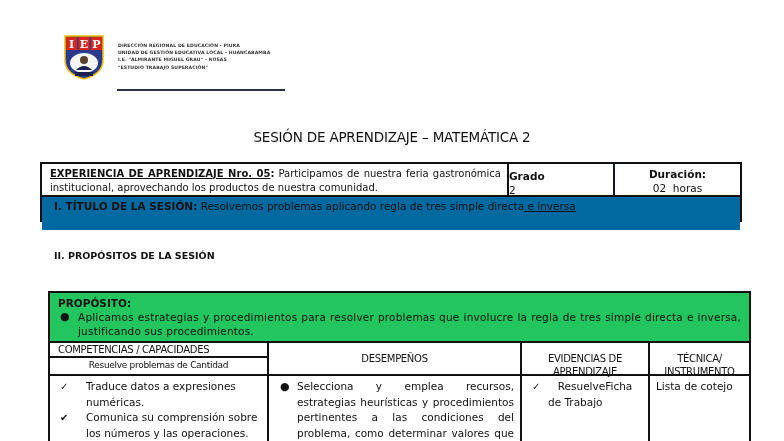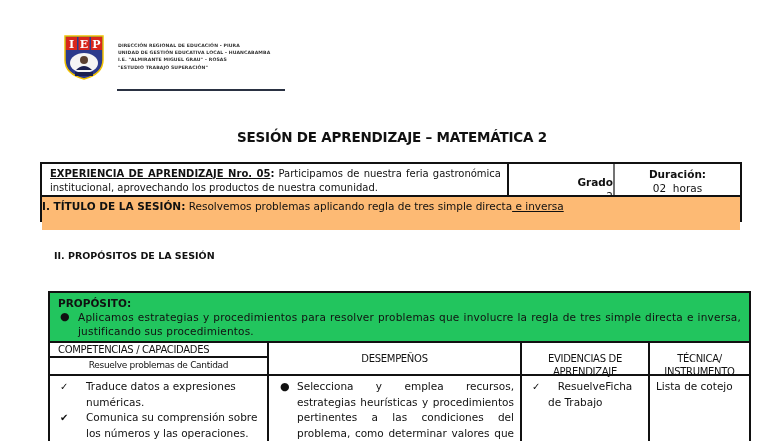--- a/index.html
+++ b/index.html
@@ -3,31 +3,31 @@
 <meta charset="utf-8">
 <style>
   html, body { margin:0; padding:0; }
   body { width:784px; height:441px; background:#ffffff; position:relative; overflow:hidden;
          font-family:"DejaVu Sans","Liberation Sans",sans-serif; color:#111; }
   .abs { position:absolute; }
   
   .logo { left:63px; top:34px; width:42px; height:46px; }
   .inst { left:118px; top:42px; font-size:4.6px; line-height:7.2px; color:#333; letter-spacing:0.1px; white-space:nowrap; font-weight:bold; }
   .hr { left:117px; top:89px; width:168px; height:2px; background:#2a3142; }
-  .title { left:0; width:784px; top:129px; text-align:center; font-size:13.5px; font-weight:bold; letter-spacing:-0.2px; }
+  .title { left:0; width:784px; top:129px; text-align:center; font-size:13.5px; font-weight:normal; letter-spacing:-0.2px; }
   
   .t1 { left:40px; top:162px; width:702px; height:60px; border:2px solid #111; box-sizing:border-box; }
   .t1 .r1 { position:absolute; left:0; top:0; width:100%; height:33px; border-bottom:2px solid #111; box-sizing:border-box; }
   .t1 .c { position:absolute; top:0; height:100%; box-sizing:border-box; }
   .t1 .c1 { left:0; width:467px; border-right:2px solid #111; padding:3px 6px 0 8px; font-size:10px; line-height:14px; text-align:justify; text-align-last:left; }
-  .t1 .c2 { left:467px; width:106px; border-right:2px solid #737373; text-align:right; font-size:10.5px; line-height:14px; padding-top:11px; }
+  .t1 .c2 { left:467px; width:106px; border-right:2px solid #0f172a; text-align:left; font-size:10.5px; line-height:14px; padding-top:5px; }
   .t1 .c3 { left:573px; width:125px; text-align:center; font-size:10.5px; line-height:14px; padding-top:3px; }
   .bold { font-weight:bold; }
   .ul { text-decoration:underline; }
-  .t1 .r2 { position:absolute; left:0; top:33px; width:100%; height:33px; background:#fdba74; padding:3px 0; box-sizing:border-box; font-size:10.5px; }
+  .t1 .r2 { position:absolute; left:0; top:33px; width:100%; height:33px; background:#0369a1; padding:3px 12px; box-sizing:border-box; font-size:10.5px; }
   .sec2 { left:54px; top:250px; font-size:9.5px; font-weight:bold; }
   
   .prop { left:48px; top:291px; width:703px; height:51px; border:2px solid #111; border-bottom:none; box-sizing:border-box; background:#22c55e; padding:3px 8px 0 8px; font-size:10.5px; line-height:14px; }
   .prop .li { position:relative; padding-left:20px; text-align:justify; text-align-last:left; letter-spacing:0.2px; }
   .prop .bullet { position:absolute; left:2px; top:0; font-size:11px; }
   
   .t2 { left:48px; top:341px; width:703px; height:110px; border:2px solid #111; box-sizing:border-box; }
   .t2 .col { position:absolute; top:0; height:100%; box-sizing:border-box; }
   .t2 .k1 { left:0; width:219px; border-right:2px solid #111; }
   .t2 .k2 { left:219px; width:253px; border-right:2px solid #111; }

